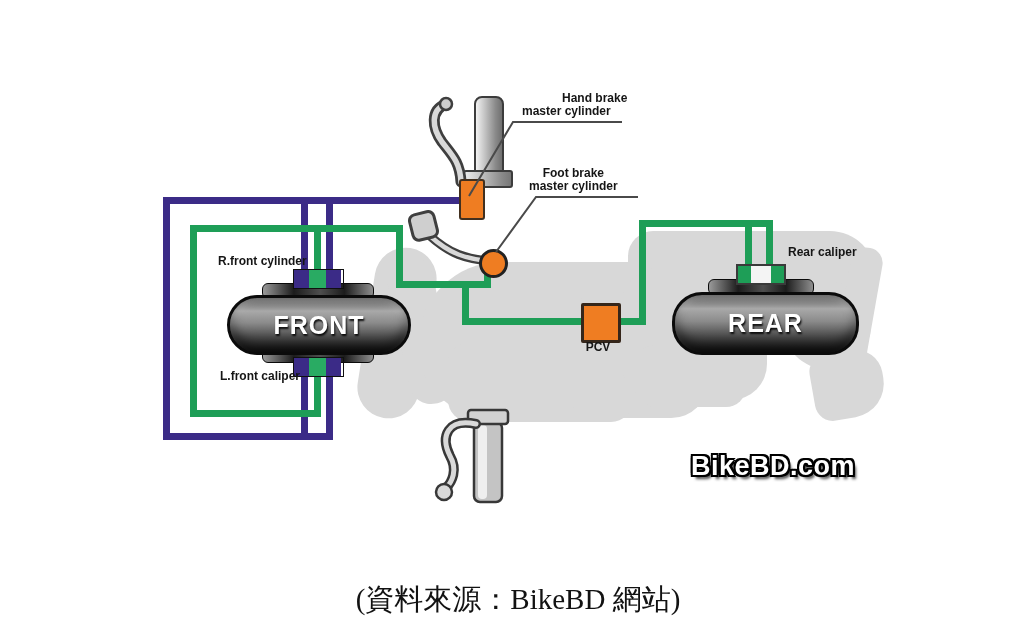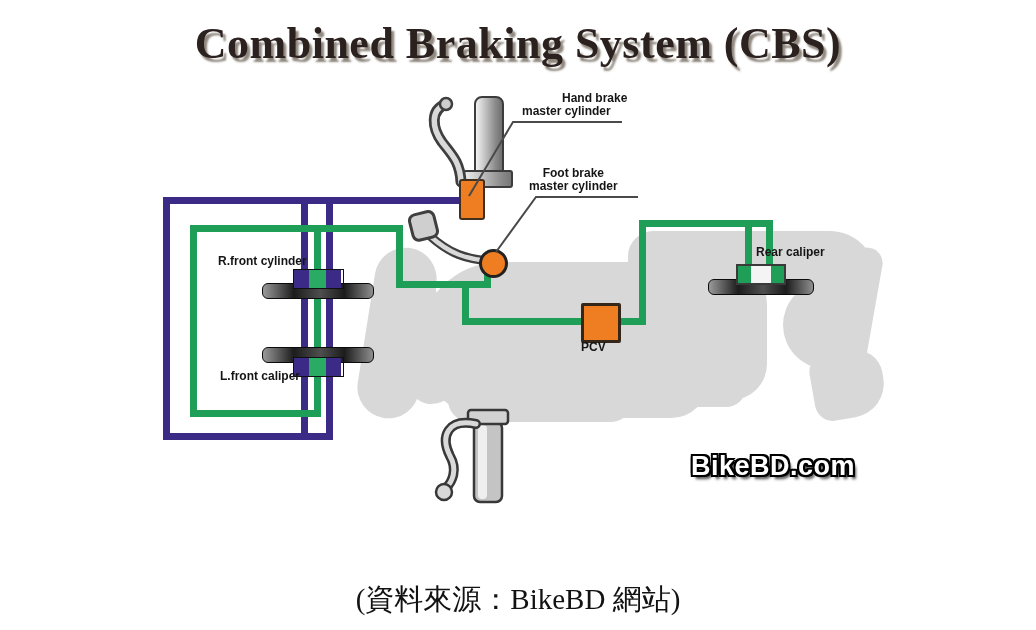--- a/index.html
+++ b/index.html
@@ -41,32 +41,31 @@
   #hand-grip{position:absolute;z-index:3;left:474px;top:96px;width:26px;height:80px;
         border:2px solid #3c3c3c;border-radius:8px 8px 3px 3px;
         background:linear-gradient(90deg,#f2f2f2,#c2c2c2 35%,#8a8a8a 75%,#707070);}
   #hand-grip-flange{position:absolute;z-index:4;left:463px;top:170px;width:46px;height:14px;
         border:2px solid #3c3c3c;border-radius:3px;
         background:linear-gradient(90deg,#ececec,#bdbdbd 40%,#8a8a8a 80%,#777);}
   .svgbox{position:absolute;}
   
   .lbl{position:absolute;z-index:6;font-weight:bold;font-size:12px;color:#151515;
        line-height:1.12;white-space:nowrap;}
-  #pcv-label{left:581px;top:341px;width:34px;}
+  #pcv-label{left:581px;top:341px;width:34px;text-align:center;}
   #watermark{position:absolute;z-index:7;left:691px;top:451px;font-weight:bold;font-size:27px;
        letter-spacing:0.5px;color:#fff;
        text-shadow:-2px -2px 0 #000,2px -2px 0 #000,-2px 2px 0 #000,2px 2px 0 #000,
                    0 2px 0 #000,0 -2px 0 #000,2px 0 0 #000,-2px 0 0 #000,3px 4px 3px rgba(0,0,0,0.75);}
 </style>
 </head>
 <body>
 
 <div id="stage">
 
-  <div id="title">Combined Braking System (CBS)</div>
 
   <div class="sil" style="left:366px;top:247px;width:62px;height:172px;border-radius:32px;transform:rotate(9deg);"></div>
   <div class="sil" style="left:398px;top:255px;width:46px;height:150px;border-radius:22px;transform:rotate(-12deg);"></div>
   <div class="sil" style="left:418px;top:262px;width:290px;height:156px;border-radius:90px 30px 40px 80px;"></div>
   <div class="sil" style="left:448px;top:342px;width:185px;height:80px;border-radius:22px;"></div>
   <div class="sil" style="left:556px;top:298px;width:140px;height:112px;border-radius:28px;"></div>
   <div class="sil" style="left:628px;top:231px;width:248px;height:58px;border-radius:30px 55px 14px 14px;"></div>
   <div class="sil" style="left:622px;top:268px;width:145px;height:132px;border-radius:36px;"></div>
   <div class="sil" style="left:783px;top:281px;width:88px;height:88px;border-radius:50%;"></div>
   <div class="sil" style="left:843px;top:247px;width:32px;height:118px;border-radius:15px;transform:rotate(10deg);"></div>
@@ -93,32 +92,38 @@
   <div class="ln lg" style="left:639px;top:220px;width:134px;height:7px;"></div>
   <div class="ln lg" style="left:745px;top:220px;width:7px;height:48px;"></div>
   <div class="ln lg" style="left:766px;top:220px;width:7px;height:48px;"></div>
 
   <div class="fcal" style="left:293px;top:269px;">
     <div class="pp"></div>
     <div class="gg"></div>
     <div class="pp"></div>
   </div>
   <div class="disc" style="left:262px;top:283px;width:110px;height:14px;"></div>
+  <div class="tire" style="left:227px;top:295px;width:178px;height:54px;">
+    <span>FRONT</span>
+  </div>
   <div class="disc" style="left:262px;top:347px;width:110px;height:14px;"></div>
   <div class="fcal" style="left:293px;top:357px;">
     <div class="pp"></div>
     <div class="gg"></div>
     <div class="pp"></div>
   </div>
 
   <div id="rear-caliper">
     <div class="gg"></div>
     <div class="gg"></div>
   </div>
   <div class="disc" style="left:708px;top:279px;width:104px;height:14px;"></div>
+  <div class="tire" style="left:672px;top:292px;width:181px;height:57px;">
+    <span>REAR</span>
+  </div>
 
   <div id="pcv-box" class="orange"></div>
 
   <div id="hand-grip"></div>
   <div id="hand-grip-flange"></div>
   <svg class="svgbox" style="left:426px;top:94px;z-index:5;" width="58" height="94" viewBox="0 0 58 94">
     <path d="M20 10 C 4 16, 6 34, 16 48 C 26 61, 34 68, 35 88" fill="none" stroke="#3f3f3f" stroke-width="11" stroke-linecap="round"></path>
     <path d="M20 10 C 4 16, 6 34, 16 48 C 26 61, 34 68, 35 88" fill="none" stroke="#d9d9d9" stroke-width="5.5" stroke-linecap="round"></path>
     <circle cx="20" cy="10" r="6" fill="#cfcfcf" stroke="#3f3f3f" stroke-width="2.5"></circle>
   </svg>
@@ -148,20 +153,20 @@
   <div class="lbl" style="left:522px;top:92px;">
     <span style="display:block;margin-left:40px;">Hand brake</span>
     <span style="display:block;">master cylinder</span>
   </div>
   <div class="lbl" style="left:529px;top:167px;text-align:center;">
     <span style="display:block;">Foot brake</span>
     <span style="display:block;">master cylinder</span>
   </div>
   <div class="lbl" style="left:218px;top:255px;">R.front cylinder</div>
   <div class="lbl" style="left:220px;top:370px;">L.front caliper</div>
-  <div class="lbl" style="left:756px;top:246px;text-align:center;">Rear caliper</div>
+  <div class="lbl" style="left:788px;top:246px;text-align:center;">Rear caliper</div>
   <div class="lbl" id="pcv-label">PCV</div>
 
   <div id="watermark">BikeBD.com</div>
 
   <div id="caption">(資料來源：BikeBD 網站)</div>
 
 </div>
 
 </body></html>

